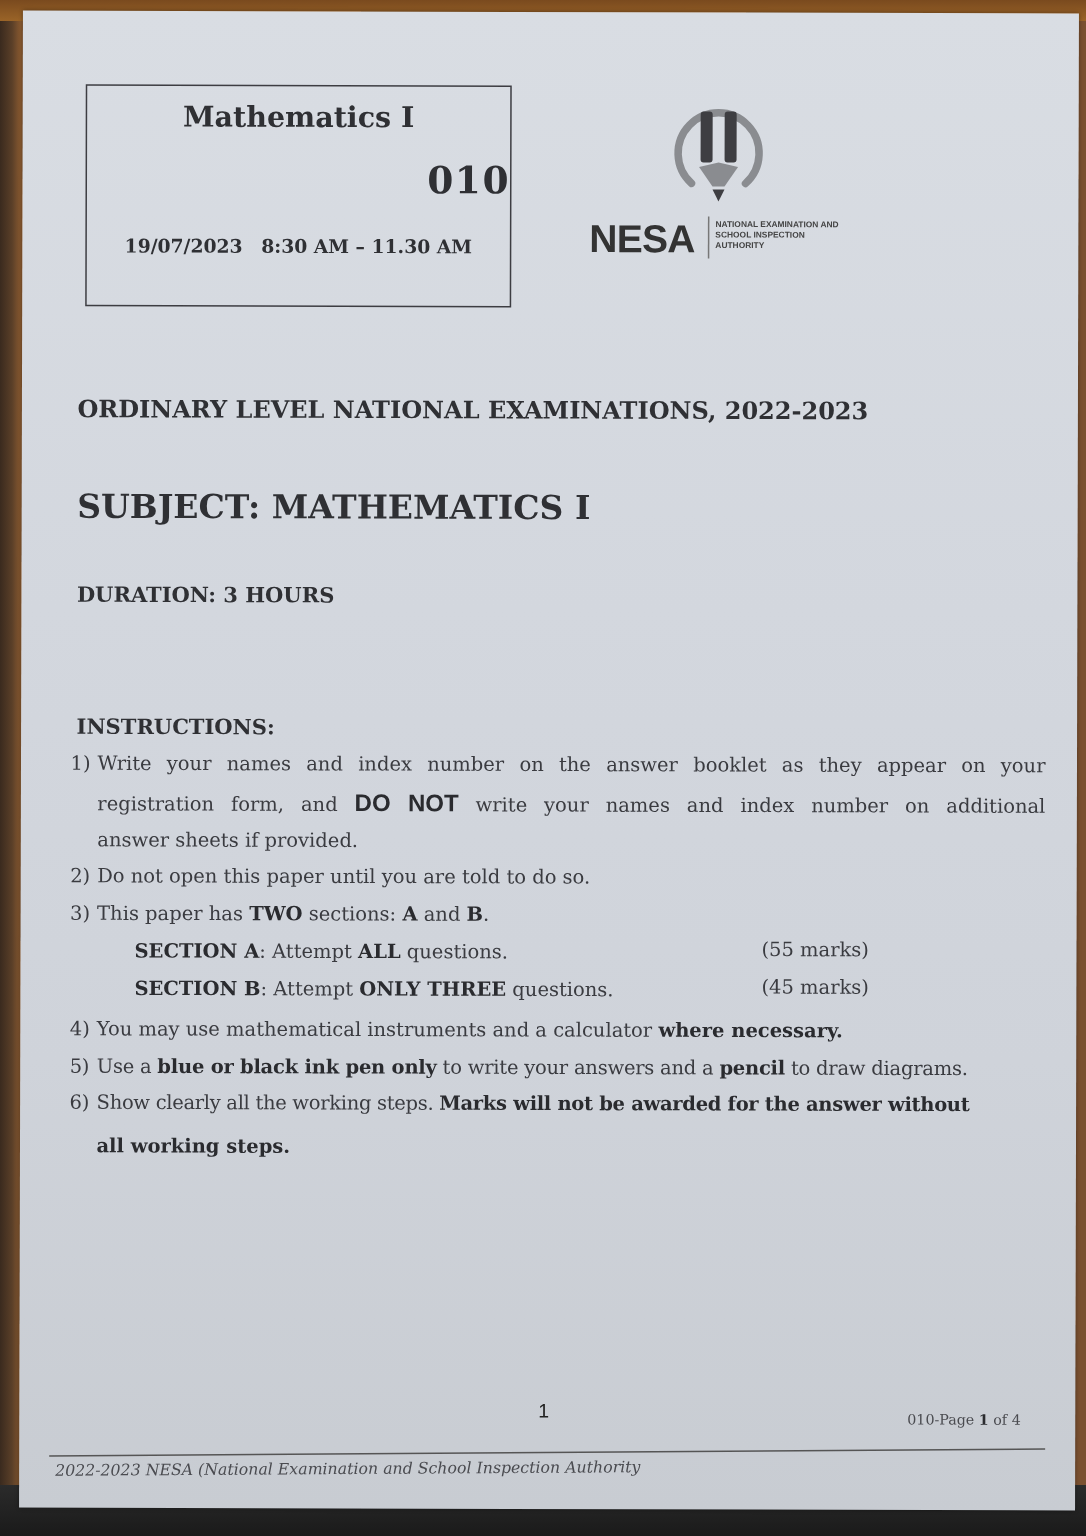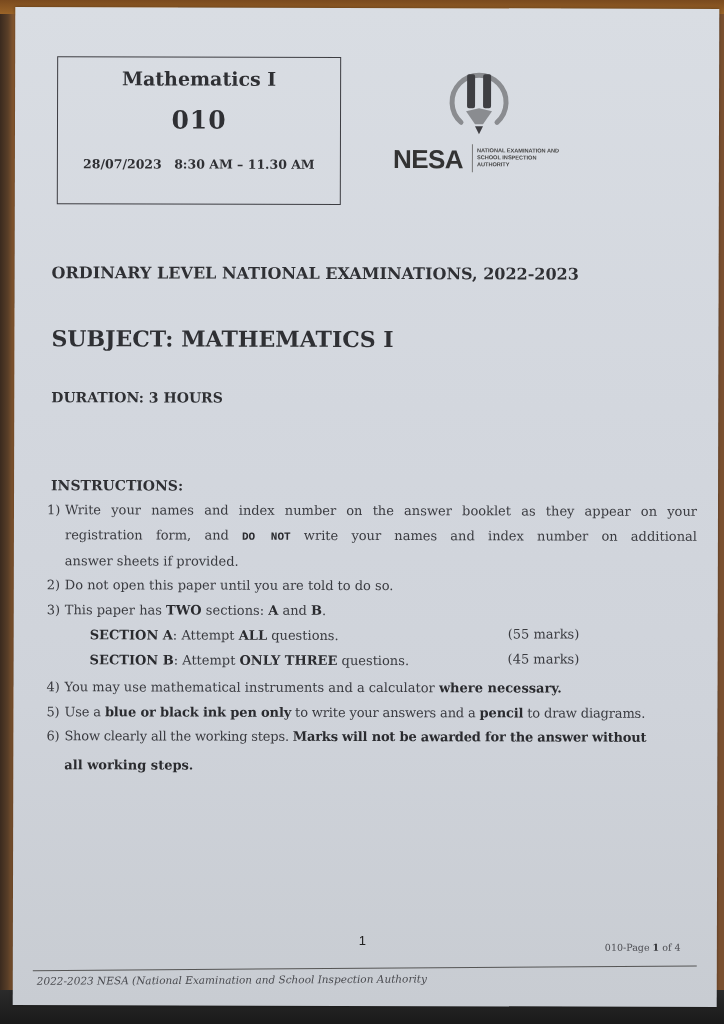--- a/index.html
+++ b/index.html
@@ -18,21 +18,21 @@
     box-shadow: 0 0 3px rgba(0,0,0,.4);
     transform: rotate(0.15deg);
   }
   .ink { color:#2f3034; }
   .header-box {
     position:absolute; left:42px; top:49px; width:282px; height:146px;
     border:1.3px solid #3d3d42;
   }
   .hb-title { position:absolute; left:0; right:0; top:10px; text-align:center;
     font-weight:bold; font-size:19px; }
-  .hb-code { position:absolute; left:0; right:0; top:48px; text-align:center;
+  .hb-code { position:absolute; left:0; right:0; top:48px; text-align:right;
     font-weight:bold; font-size:25px; letter-spacing:1px; }
   .hb-date { position:absolute; left:0; right:0; top:99px; text-align:center;
     font-weight:bold; font-size:12.5px; }
   .hb-date span { margin:0 4px; }
   .logo { position:absolute; left:378px; top:56px; width:220px; height:110px; }
   .logo-text { position:absolute; left:0; top:80px; font-family:"Liberation Sans",sans-serif;
     font-weight:bold; font-size:26px; letter-spacing:-0.5px; color:#333; }
   .logo-sep { position:absolute; left:79px; top:80px; width:1px; height:28px; background:#777; }
   .logo-sub { position:absolute; left:84px; top:83px; font-family:"Liberation Sans",sans-serif;
     font-weight:bold; font-size:5.6px; line-height:7px; color:#444; width:130px; }
@@ -62,21 +62,21 @@
 
 <div class="wood-top"></div>
 <div class="bottom-dark"></div>
 
 <div class="paper ink">
 
   <div class="header-box">
     <div class="hb-title">Mathematics I</div>
     <div class="hb-code">010</div>
     <div class="hb-date">
-      <span>28/07/2023</span>
+      <span>19/07/2023</span>
       <span>8:30 AM – 11.30 AM</span>
     </div>
   </div>
 
   <div class="logo">
     <svg width="80" height="80" viewBox="0 0 80 80" style="position:absolute;left:46px;top:0;">
       <path d="M22 58 A27 27 0 1 1 58 58" fill="none" stroke="#8a8c90" stroke-width="5" stroke-linecap="round"></path>
       <rect x="28" y="10" width="8" height="34" rx="2" fill="#3e3e42"></rect>
       <rect x="44" y="10" width="8" height="34" rx="2" fill="#3e3e42"></rect>
       <path d="M27 47 L40 44 L53 47 L44 60 L36 60 Z" fill="#8a8c90"></path>
@@ -101,21 +101,21 @@
     <span>3 HOURS</span>
   </div>
   <div class="heading h-instr">INSTRUCTIONS:</div>
 
   <div class="instr" style="top:0;">
 
     <div class="line justify" style="top:495px; width:650px;">
       <span class="num">1)</span><span>Write your names and index number on the answer booklet as they appear on your</span>
     </div>
     <div class="line justify" style="top:520px; left:18px; width:632px;">
-      <span>registration form, and </span><b style="font-family:Liberation Mono, monospace;font-size:11px;">DO NOT</b><span> write your names and index number on additional</span>
+      <span>registration form, and </span><b style="font-family:Liberation Sans, sans-serif;font-size:16px;">DO NOT</b><span> write your names and index number on additional</span>
     </div>
     <div class="line" style="top:546px; left:18px;">answer sheets if provided.</div>
 
     <div class="line" style="top:570px;">
       <span class="num">2)</span><span>Do not open this paper until you are told to do so.</span>
     </div>
 
     <div class="line" style="top:595px;">
       <span class="num">3)</span><span>This paper has </span><b>TWO</b><span> sections: </span><b>A</b><span> and </span><b>B</b><span>.</span>
     </div>

